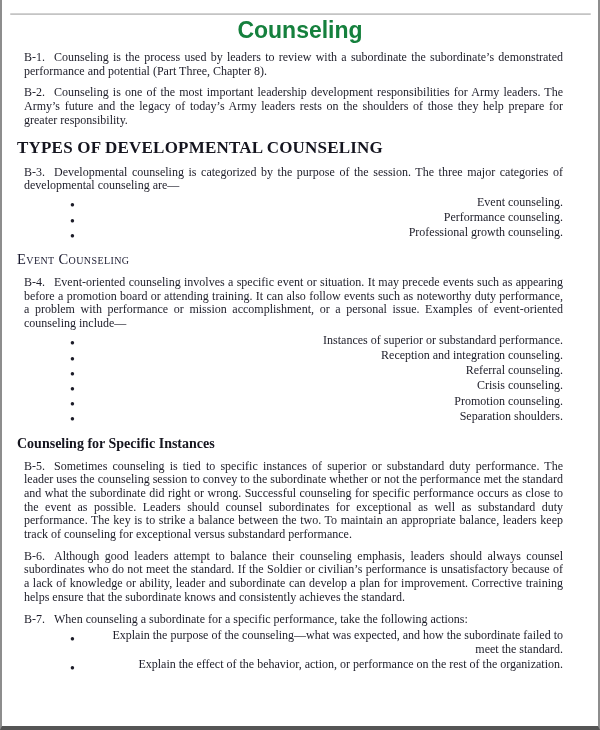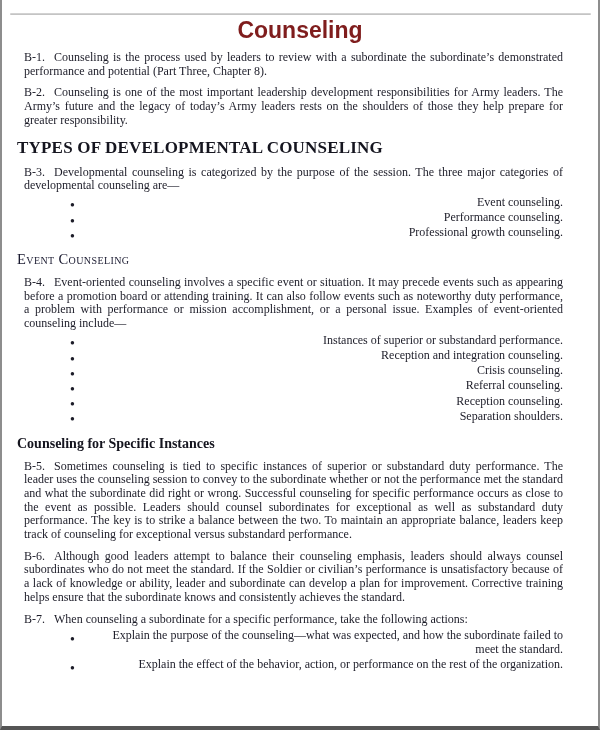--- a/index.html
+++ b/index.html
@@ -25,21 +25,21 @@
     background: linear-gradient(#d9d9d9, #bdbdbd);
     border-radius: 2px;
   }
   .doc-title {
     margin: 17px 0 0 0;
     text-align: center;
     font-family: "Liberation Sans", sans-serif;
     font-weight: bold;
     font-size: 23px;
     line-height: 26px;
-    color: #7f1d1d;
+    color: #15803d;
   }
   .content { padding: 0 35px 0 15px; }
   p.para {
     margin: 8px 0 0 7px;
     font-size: 12px;
     line-height: 13.7px;
     text-align: justify;
   }
   .plabel { padding-right: 9px; }
   h2.h-major {
@@ -115,23 +115,23 @@
       <li>Professional growth counseling.</li>
     </ul>
 
     <h3 class="h-event">Event Counseling</h3>
 
     <p class="para"><span class="plabel">B-4.</span><span>Event-oriented counseling involves a specific event or situation. It may precede events such as appearing before a promotion board or attending training. It can also follow events such as noteworthy duty performance, a problem with performance or mission accomplishment, or a personal issue. Examples of event-oriented counseling include—</span></p>
 
     <ul class="bullets">
       <li>Instances of superior or substandard performance.</li>
       <li>Reception and integration counseling.</li>
+      <li>Referral counseling.</li>
       <li>Crisis counseling.</li>
-      <li>Referral counseling.</li>
-      <li>Reception counseling.</li>
+      <li>Promotion counseling.</li>
       <li>Separation shoulders.</li>
     </ul>
 
     <h4 class="h-specific">Counseling for Specific Instances</h4>
 
     <p class="para"><span class="plabel">B-5.</span><span>Sometimes counseling is tied to specific instances of superior or substandard duty performance. The leader uses the counseling session to convey to the subordinate whether or not the performance met the standard and what the subordinate did right or wrong. Successful counseling for specific performance occurs as close to the event as possible. Leaders should counsel subordinates for exceptional as well as substandard duty performance. The key is to strike a balance between the two. To maintain an appropriate balance, leaders keep track of counseling for exceptional versus substandard performance.</span></p>
 
     <p class="para"><span class="plabel">B-6.</span><span>Although good leaders attempt to balance their counseling emphasis, leaders should always counsel subordinates who do not meet the standard. If the Soldier or civilian’s performance is unsatisfactory because of a lack of knowledge or ability, leader and subordinate can develop a plan for improvement. Corrective training helps ensure that the subordinate knows and consistently achieves the standard.</span></p>
 
     <p class="para"><span class="plabel">B-7.</span><span>When counseling a subordinate for a specific performance, take the following actions:</span></p>

